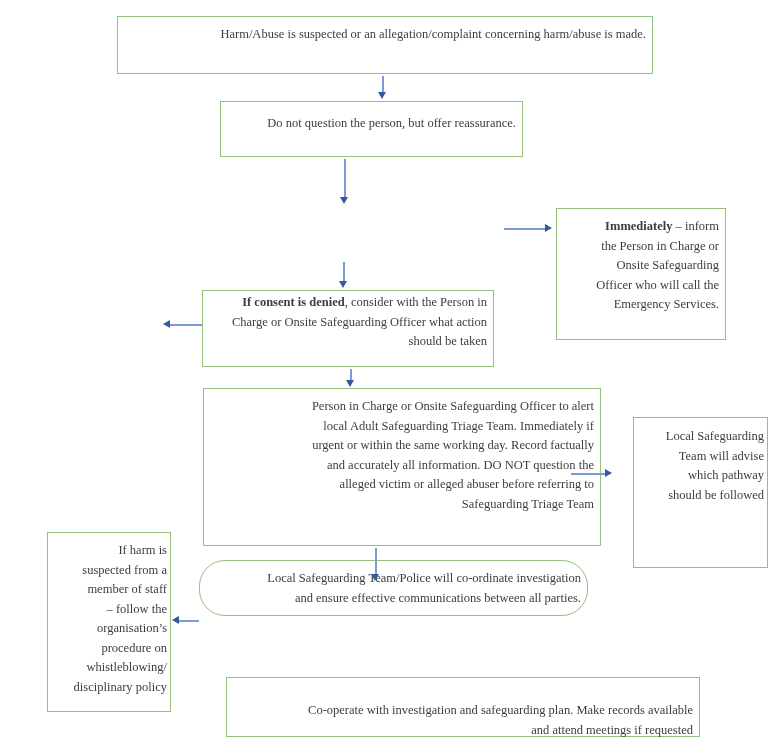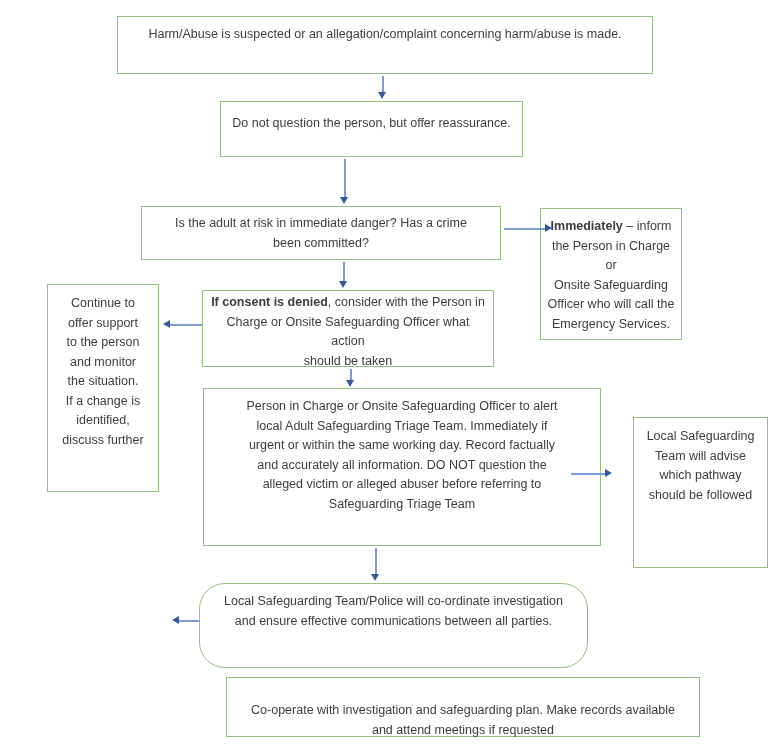--- a/index.html
+++ b/index.html
@@ -8,21 +8,22 @@
     width:768px;height:744px;
     background:#ffffff;
     font-family:"Liberation Sans", sans-serif;
     overflow:hidden;
   }
   .node{
     position:absolute;
     box-sizing:border-box;
     border:1px solid #94c27e;
     background:#ffffff;
-    text-align:center;
+    text-align:right;
+    font-family:Liberation Serif, serif;
   }
   .node-text{
     margin:0;
     padding:0 6px;
     white-space:pre-line;
     font-size:12.5px;
     line-height:19.5px;
     color:#3d3d3d;
   }
   .node-text b{font-weight:bold;}
@@ -47,43 +48,29 @@
 <div id="canvas">
 
   <div class="node" style="left:117px;top:16px;width:536px;height:58px;padding-top:8px;">
     <p class="node-text">Harm/Abuse is suspected or an allegation/complaint concerning harm/abuse is made.</p>
   </div>
 
   <div class="node" style="left:220px;top:101px;width:303px;height:56px;padding-top:12px;">
     <p class="node-text">Do not question the person, but offer reassurance.</p>
   </div>
 
-  <div class="node" style="left:141px;top:206px;width:360px;height:54px;padding-top:7px;">
-    <p class="node-text">Is the adult at risk in immediate danger?  Has a crime
-been committed?</p>
-  </div>
 
-  <div class="node" style="left:540px;top:208px;width:142px;height:132px;padding-top:8px;">
+  <div class="node" style="left:556px;top:208px;width:170px;height:132px;padding-top:8px;">
     <p class="node-text"><b>Immediately</b><span> – inform
 the Person in Charge or
 Onsite Safeguarding
 Officer who will call the
 Emergency Services.</span></p>
   </div>
 
-  <div class="node" style="left:47px;top:284px;width:112px;height:208px;padding-top:9px;">
-    <p class="node-text" style="padding:0 3px;">Continue to
-offer support
-to the person
-and monitor
-the situation.
-If a change is
-identified,
-discuss further</p>
-  </div>
 
   <div class="node" style="left:202px;top:290px;width:292px;height:77px;padding-top:2px;">
     <p class="node-text"><b>If consent is denied</b><span>, consider with the Person in
 Charge or Onsite Safeguarding Officer what action
 should be taken</span></p>
   </div>
 
   <div class="node" style="left:203px;top:388px;width:398px;height:158px;padding-top:8px;">
     <p class="node-text">Person in Charge or Onsite Safeguarding Officer to alert
 local Adult Safeguarding Triage Team.  Immediately if
@@ -93,25 +80,35 @@
 Safeguarding Triage Team</p>
   </div>
 
   <div class="node" style="left:614px;top:417px;width:135px;height:151px;padding-top:9px;margin-left:19px;">
     <p class="node-text" style="padding:0 3px;">Local Safeguarding
 Team will advise
 which pathway
 should be followed</p>
   </div>
 
-  <div class="node" style="left:199px;top:583px;width:389px;height:85px;padding-top:8px;border-radius:26px;">
+  <div class="node" style="left:199px;top:560px;width:389px;height:56px;padding-top:8px;border-radius:26px;">
     <p class="node-text">Local Safeguarding Team/Police will co-ordinate investigation
 and ensure effective communications between all parties.</p>
   </div>
 
+  <div class="node" style="left:47px;top:532px;width:124px;height:180px;padding-top:8px;">
+    <p class="node-text" style="padding:0 3px;">If harm is
+suspected from a
+member of staff
+– follow the
+organisation’s
+procedure on
+whistleblowing/
+disciplinary policy</p>
+  </div>
 
   <div class="node" style="left:226px;top:677px;width:474px;height:60px;padding-top:23px;">
     <p class="node-text">Co-operate with investigation and safeguarding plan.  Make records available
 and attend meetings if requested</p>
   </div>
 
   <div class="arr arr-down" style="left:378px;top:76px;height:23px;">
       <i class="ln"></i>
       <i class="hd"></i>
     </div>

